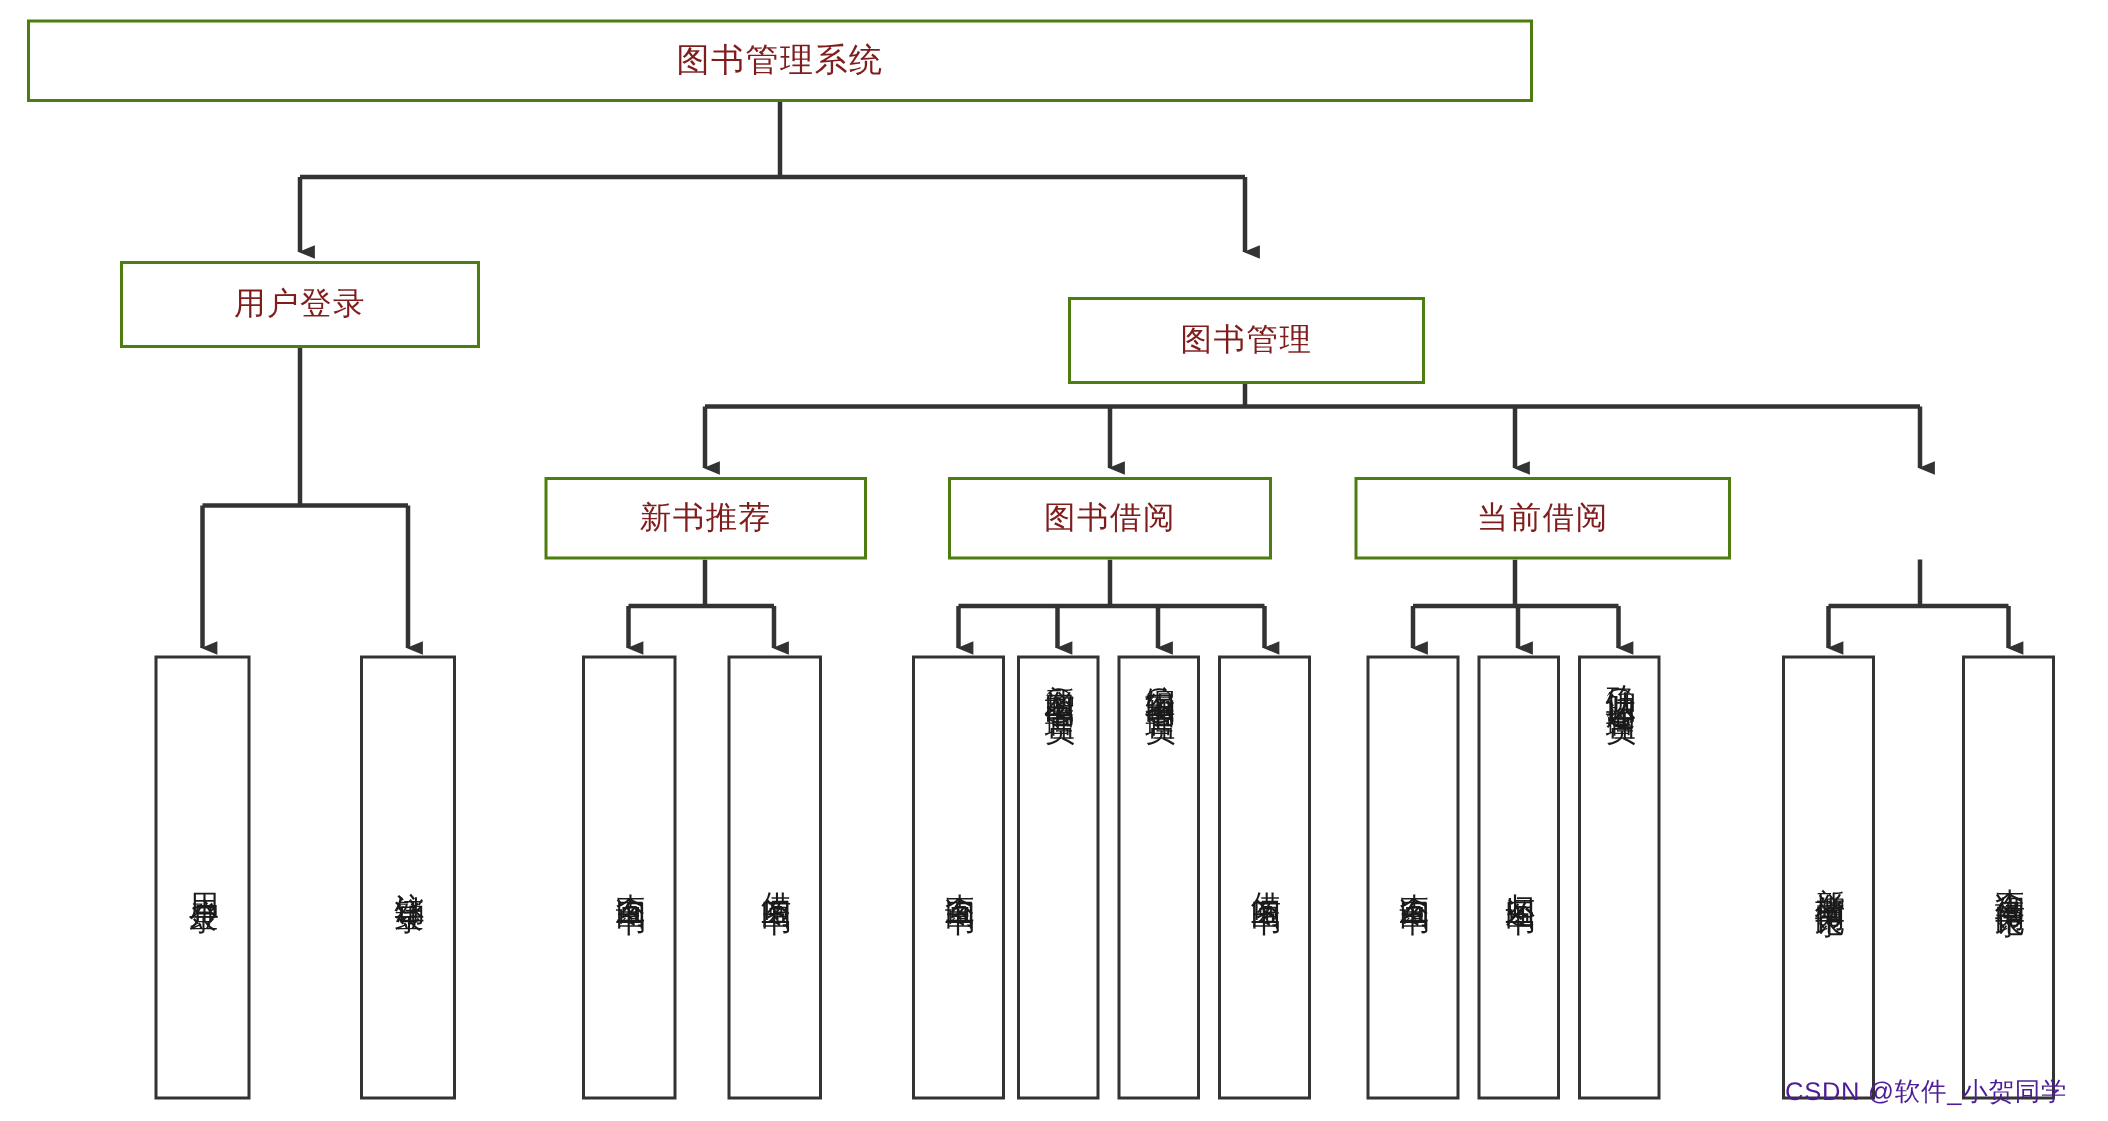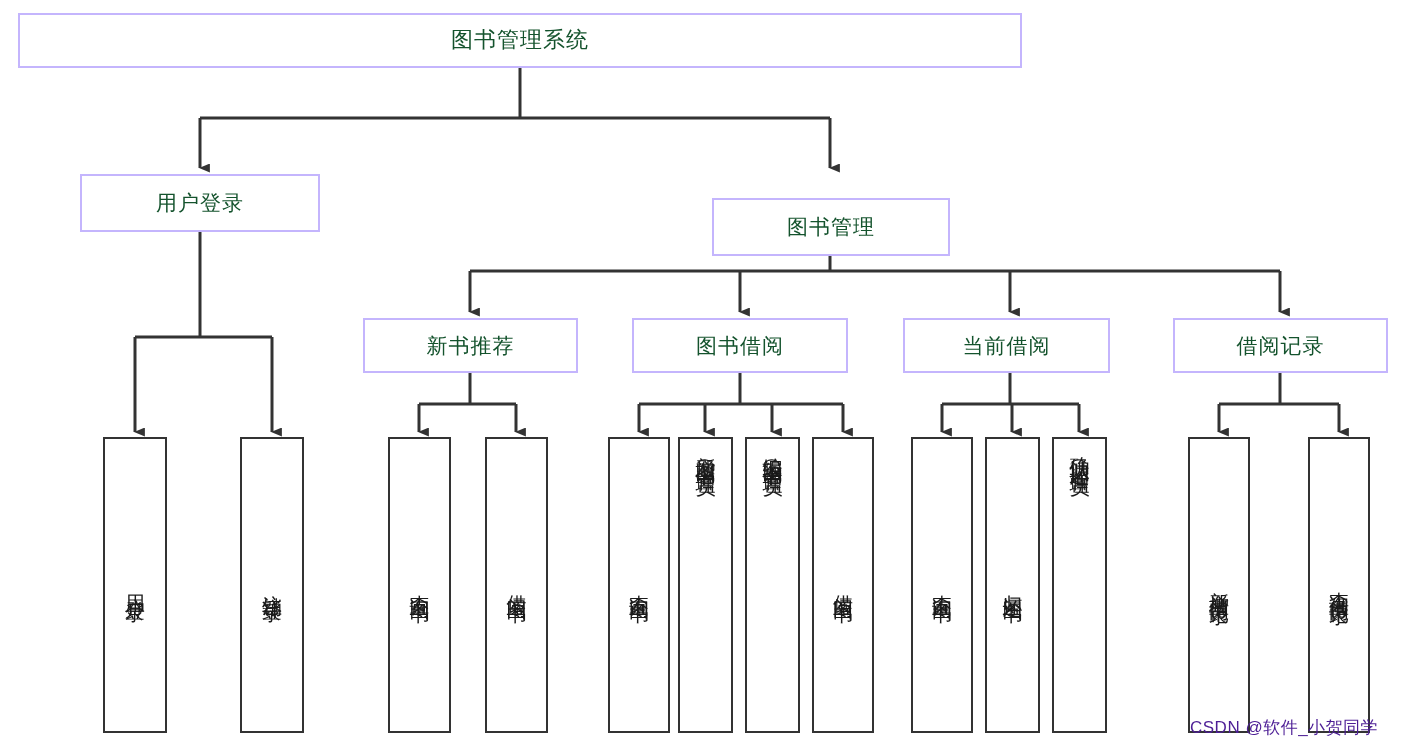--- a/index.html
+++ b/index.html
@@ -22,25 +22,25 @@
     left: 0;
     top: 0;
     width: 1405px;
     height: 747px;
     pointer-events: none;
   }
   .node {
     position: absolute;
     box-sizing: border-box;
     background: #ffffff;
-    border: 2px solid #c4b5fd;
+    border: 2px solid #4d7c0f;
     display: flex;
     align-items: center;
     justify-content: center;
-    color: #14532d;
+    color: #7f1d1d;
   }
   .node.horiz {
     font-size: 21px;
     letter-spacing: 1px;
     line-height: 1.1;
   }
   .node.root {
     font-size: 22px;
   }
   .leaf {
@@ -132,22 +132,21 @@
     </g>
   </svg>
 
   <div class="node horiz root" style="left: 18px; top: 13px; width: 1004px; height: 55px;">图书管理系统</div>
 
   <div class="node horiz" style="left: 80px; top: 174px; width: 240px; height: 58px;">用户登录</div>
   <div class="node horiz" style="left: 712px; top: 174px; width: 238px; height: 58px; margin-top: 24px;">图书管理</div>
 
   <div class="node horiz" style="left: 363px; top: 318px; width: 215px; height: 55px;">新书推荐</div>
   <div class="node horiz" style="left: 632px; top: 318px; width: 216px; height: 55px;">图书借阅</div>
-  <div class="node horiz" style="left: 903px; top: 318px; width: 207px; height: 55px; text-align: center;">当前借阅</div>
-  <div class="node horiz" style="left: 1173px; top: 318px; width: 215px; height: 55px;">借阅记录</div>
+  <div class="node horiz" style="left: 903px; top: 318px; width: 251px; height: 55px; text-align: center;">当前借阅</div>
 
   <div class="leaf center" style="left: 103px; top: 437px; width: 64px; height: 296px;">
     <span class="vtext">用户登录</span>
   </div>
   <div class="leaf center" style="left: 240px; top: 437px; width: 64px; height: 296px;">
     <span class="vtext">注销登录</span>
   </div>
   <div class="leaf center" style="left: 388px; top: 437px; width: 63px; height: 296px;">
     <span class="vtext">查询图书</span>
   </div>

